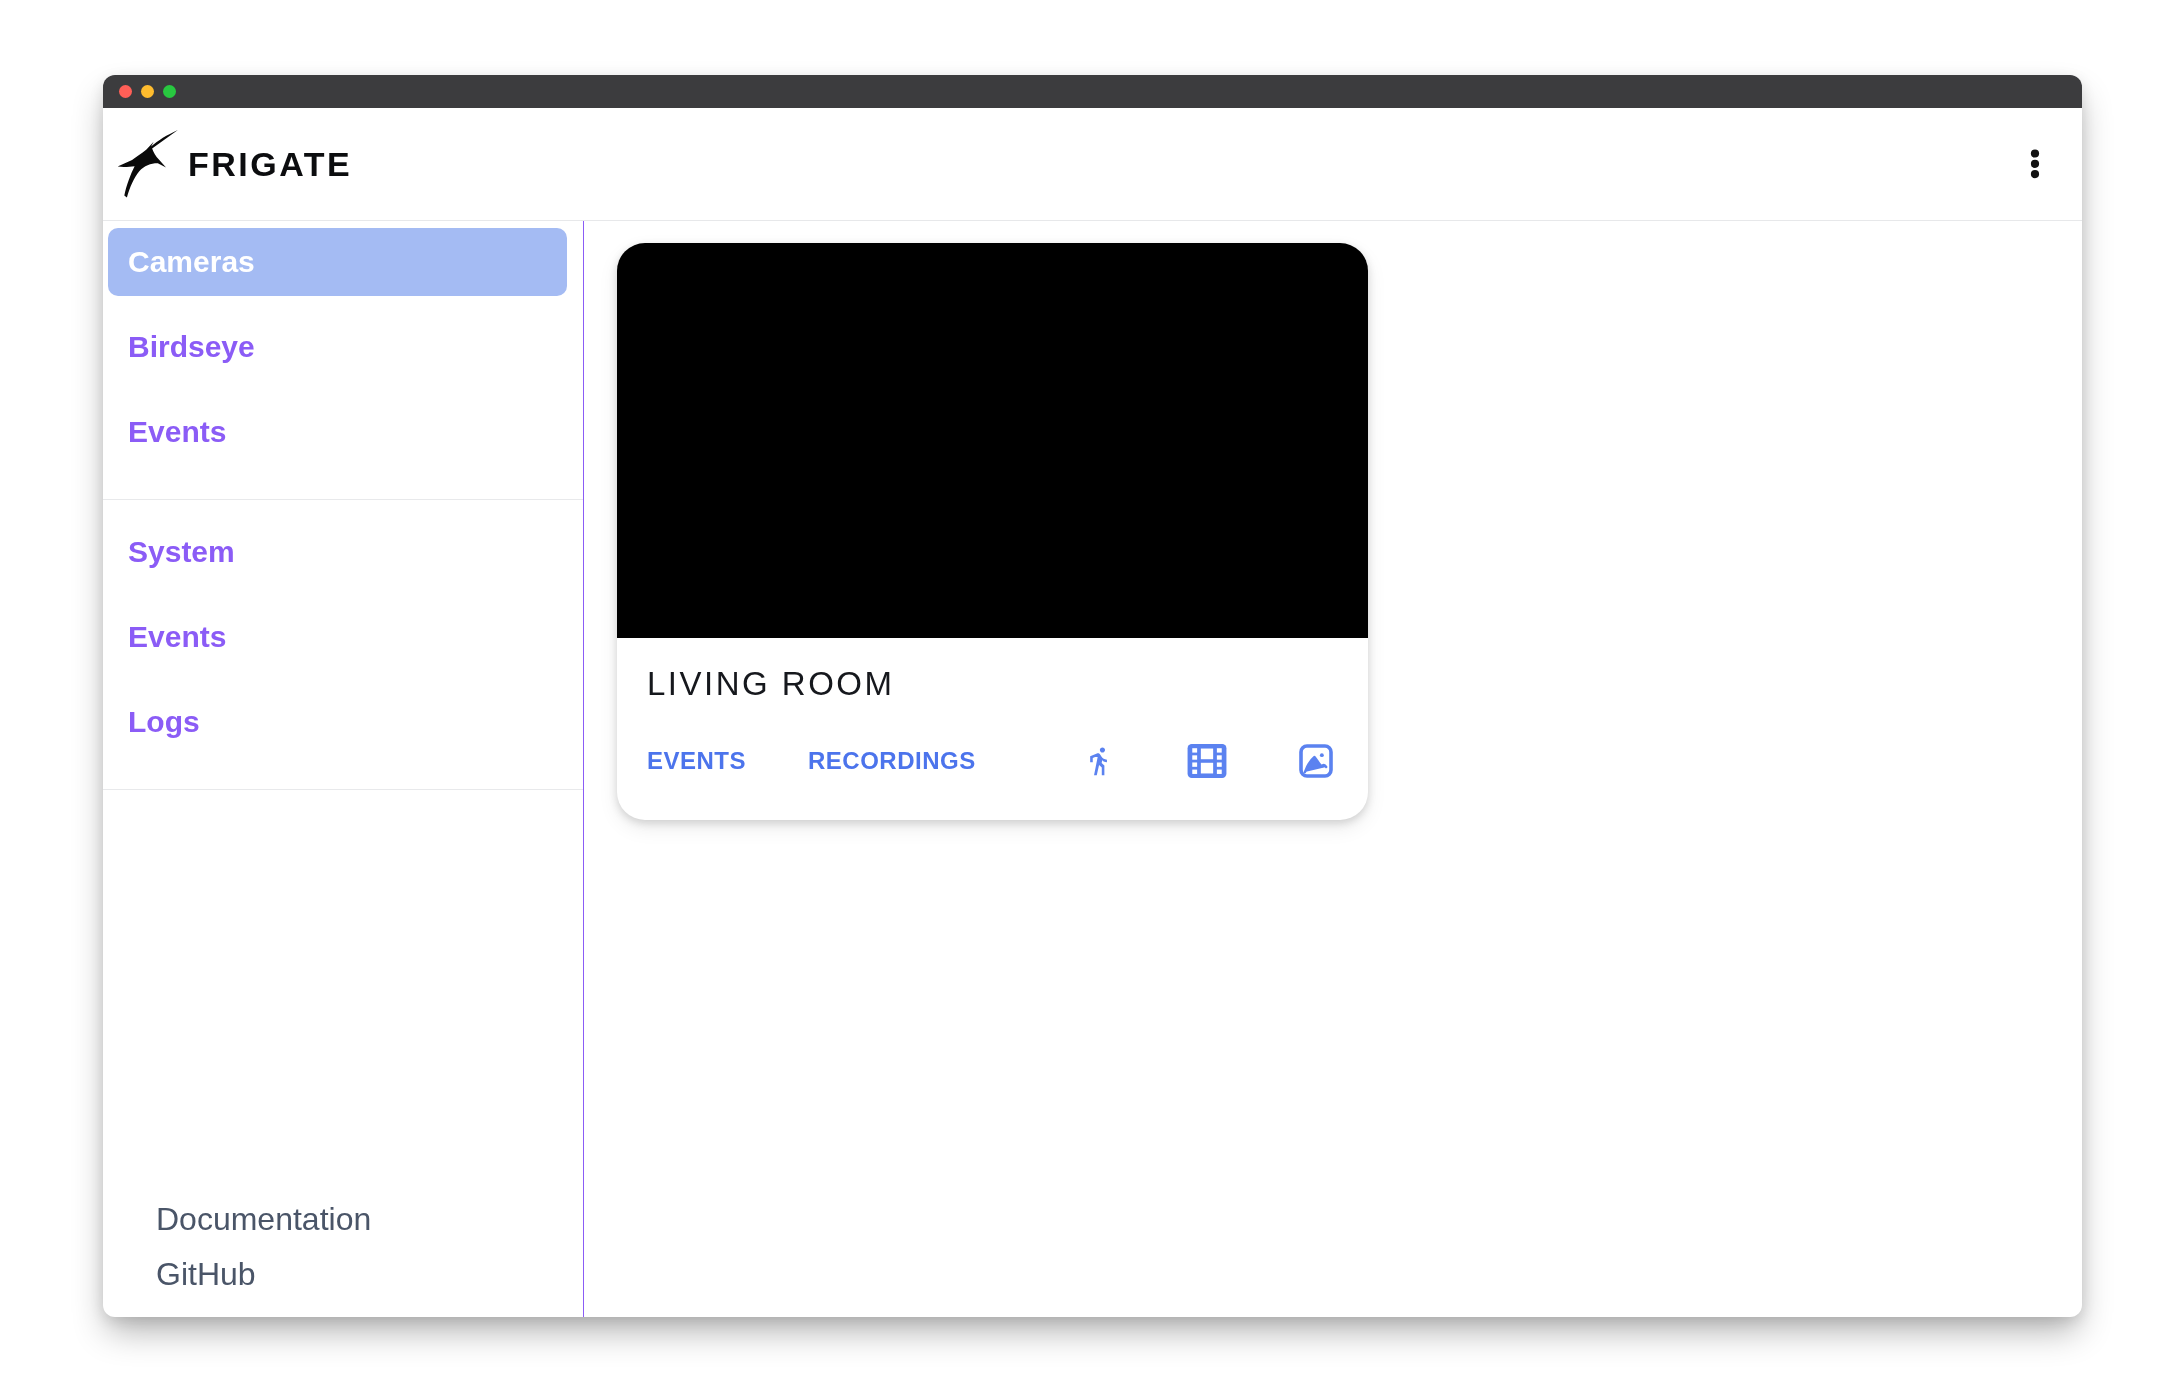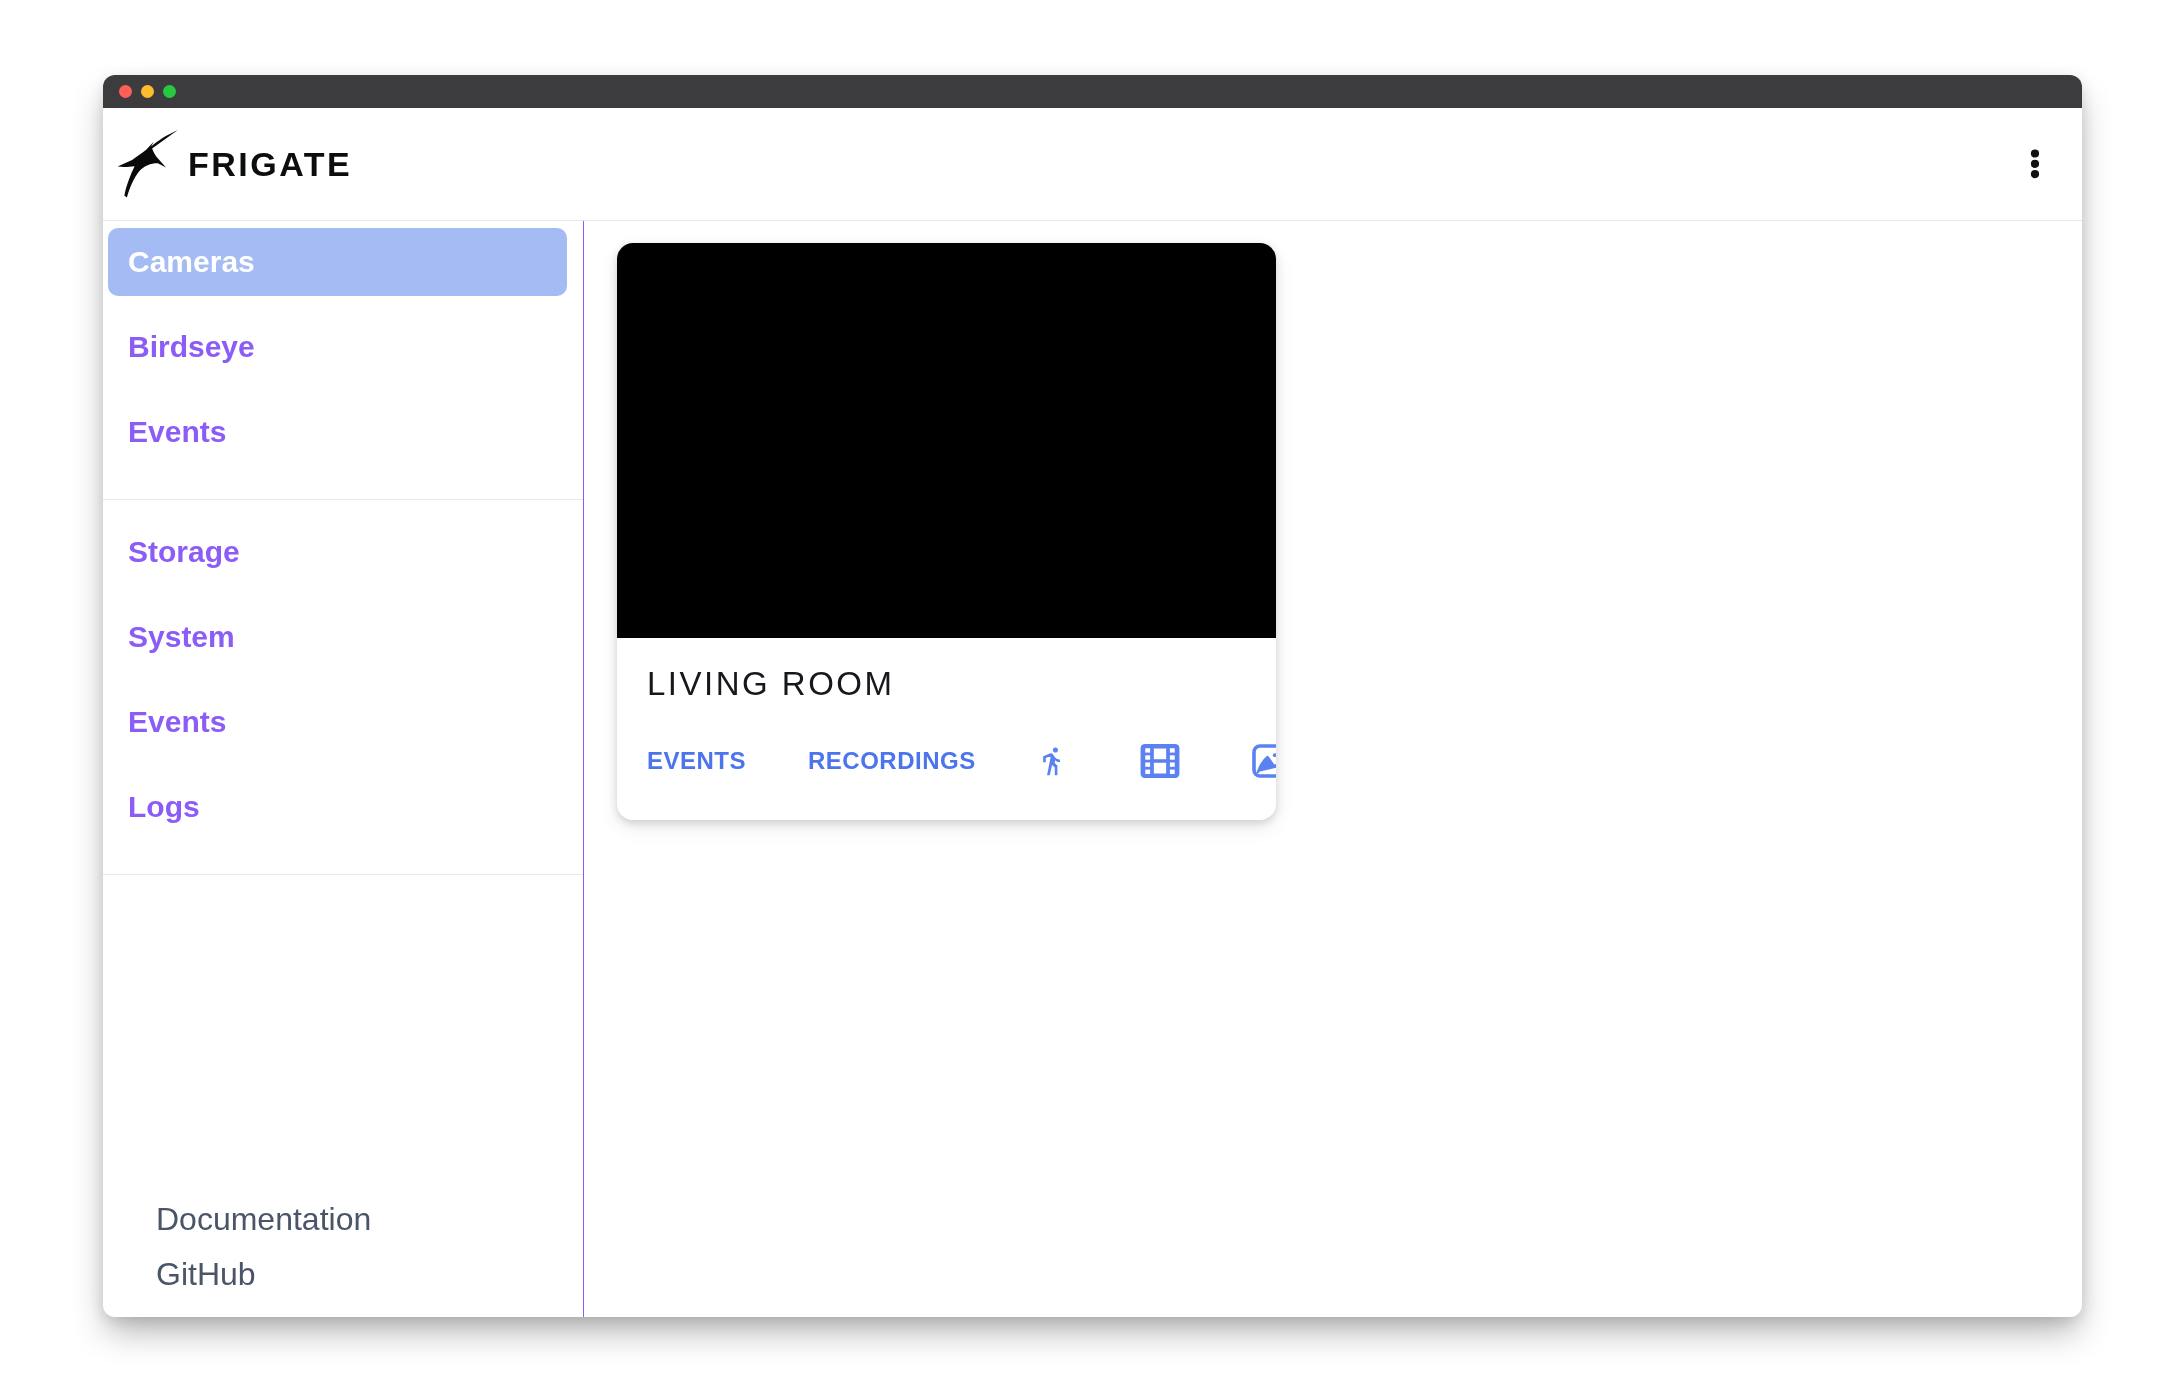--- a/index.html
+++ b/index.html
@@ -41,21 +41,21 @@
   .nav-item.selected { background:#a4bbf3; color:#ffffff; }
   .side-divider { height:1px; background:#e8e9eb; border:none;
     margin:16px -16px 18px -5px; }
   .side-spacer { flex:1; }
   .footer-link { font-size:32px; font-weight:400; color:#4a5568;
     padding:9px 0 9px 0; cursor:pointer;margin-left:48px; }
 
   .main { flex:1; padding:22px 0 0 33px; }
 
   
-  .camera-card { width:659px; background:#fff; border-radius:16px;
+  .camera-card { width:751px; background:#fff; border-radius:28px;
     box-shadow:0 3px 8px rgba(0,0,0,.14), 0 8px 20px rgba(0,0,0,.08);
     overflow:hidden; }
   .camera-video { height:395px; background:#000; cursor:pointer; }
   .camera-info { padding:24px 34px 36px 30px; }
   .camera-name { font-size:33px; font-weight:500; letter-spacing:2.5px;
     color:#16181d; line-height:44px; }
   .camera-actions { margin-top:32px; display:flex; align-items:center; }
   .card-link { font-size:24px; font-weight:700; letter-spacing:.5px;
     color:#4c74ec; text-decoration:none; margin-right:62px; cursor:pointer; }
   .actions-spacer { flex:1; }
@@ -103,23 +103,20 @@
       </div>
       <div class="nav-item">
         <span>Birdseye</span>
       </div>
       <div class="nav-item">
         <span>Events</span>
       </div>
 
       <hr class="side-divider">
 
-      <div class="nav-item">
-        <span>Storage</span>
-      </div>
       <div class="nav-item">
         <span>System</span>
       </div>
       <div class="nav-item">
         <span>Events</span>
       </div>
       <div class="nav-item">
         <span>Logs</span>
       </div>
 

